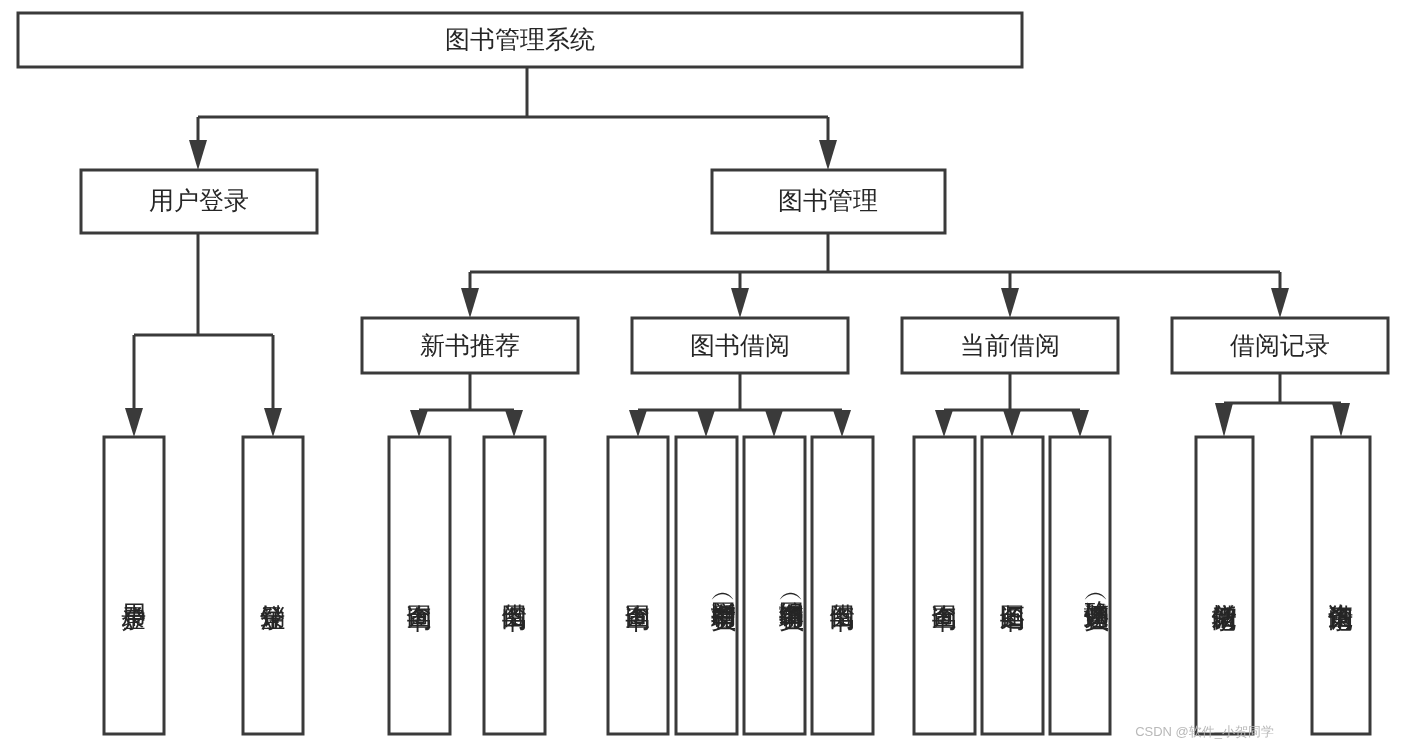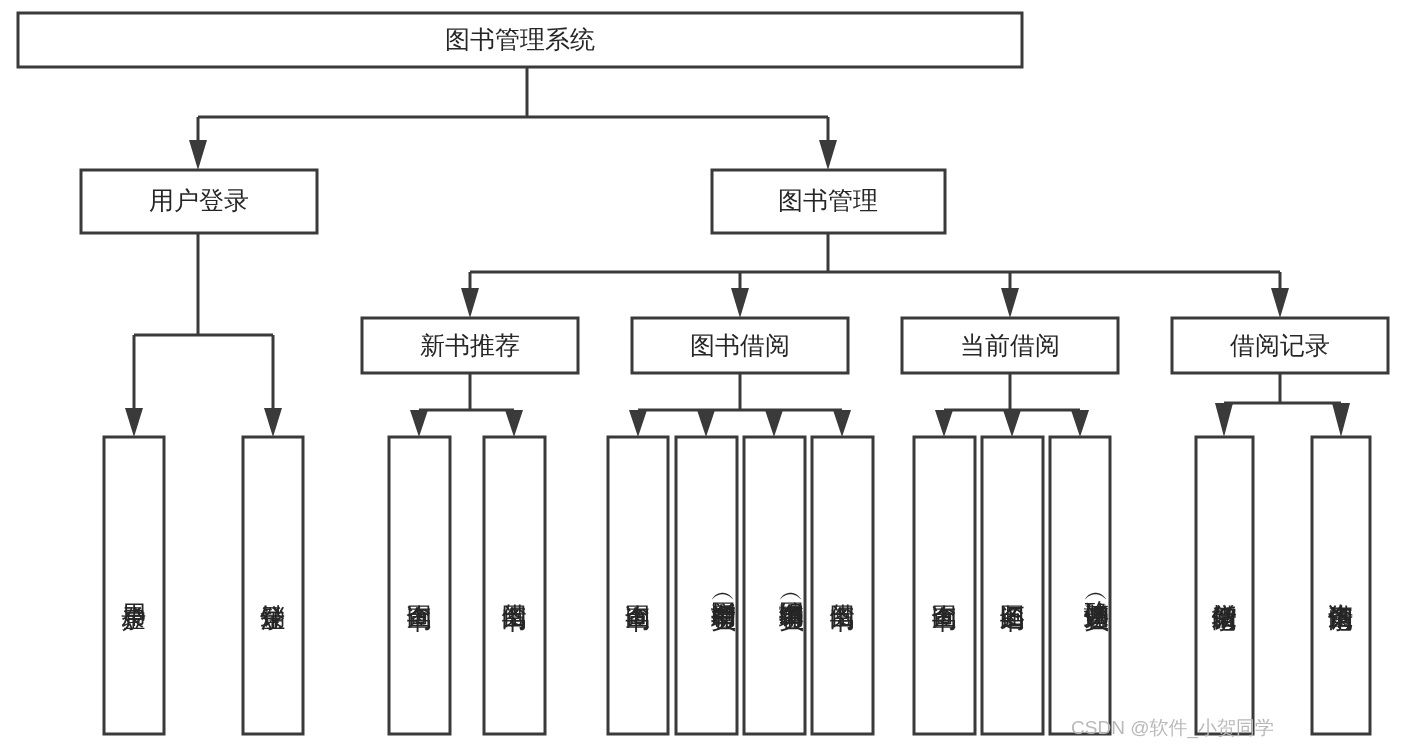--- a/index.html
+++ b/index.html
@@ -62,21 +62,21 @@
     justify-content: center;
     text-align: center;
     white-space: nowrap;
     user-select: none;
   }
   .watermark {
     position: absolute;
     right: 8px;
     bottom: 6px;
     font-family: "Liberation Sans", "DejaVu Sans", sans-serif;
-    font-size: 19px;
+    font-size: 13px;
     color: #b9b9b9;
     white-space: nowrap;
     user-select: none;
   }
 </style>
 </head>
 <body>
 
 <div id="diagram-root">
 

